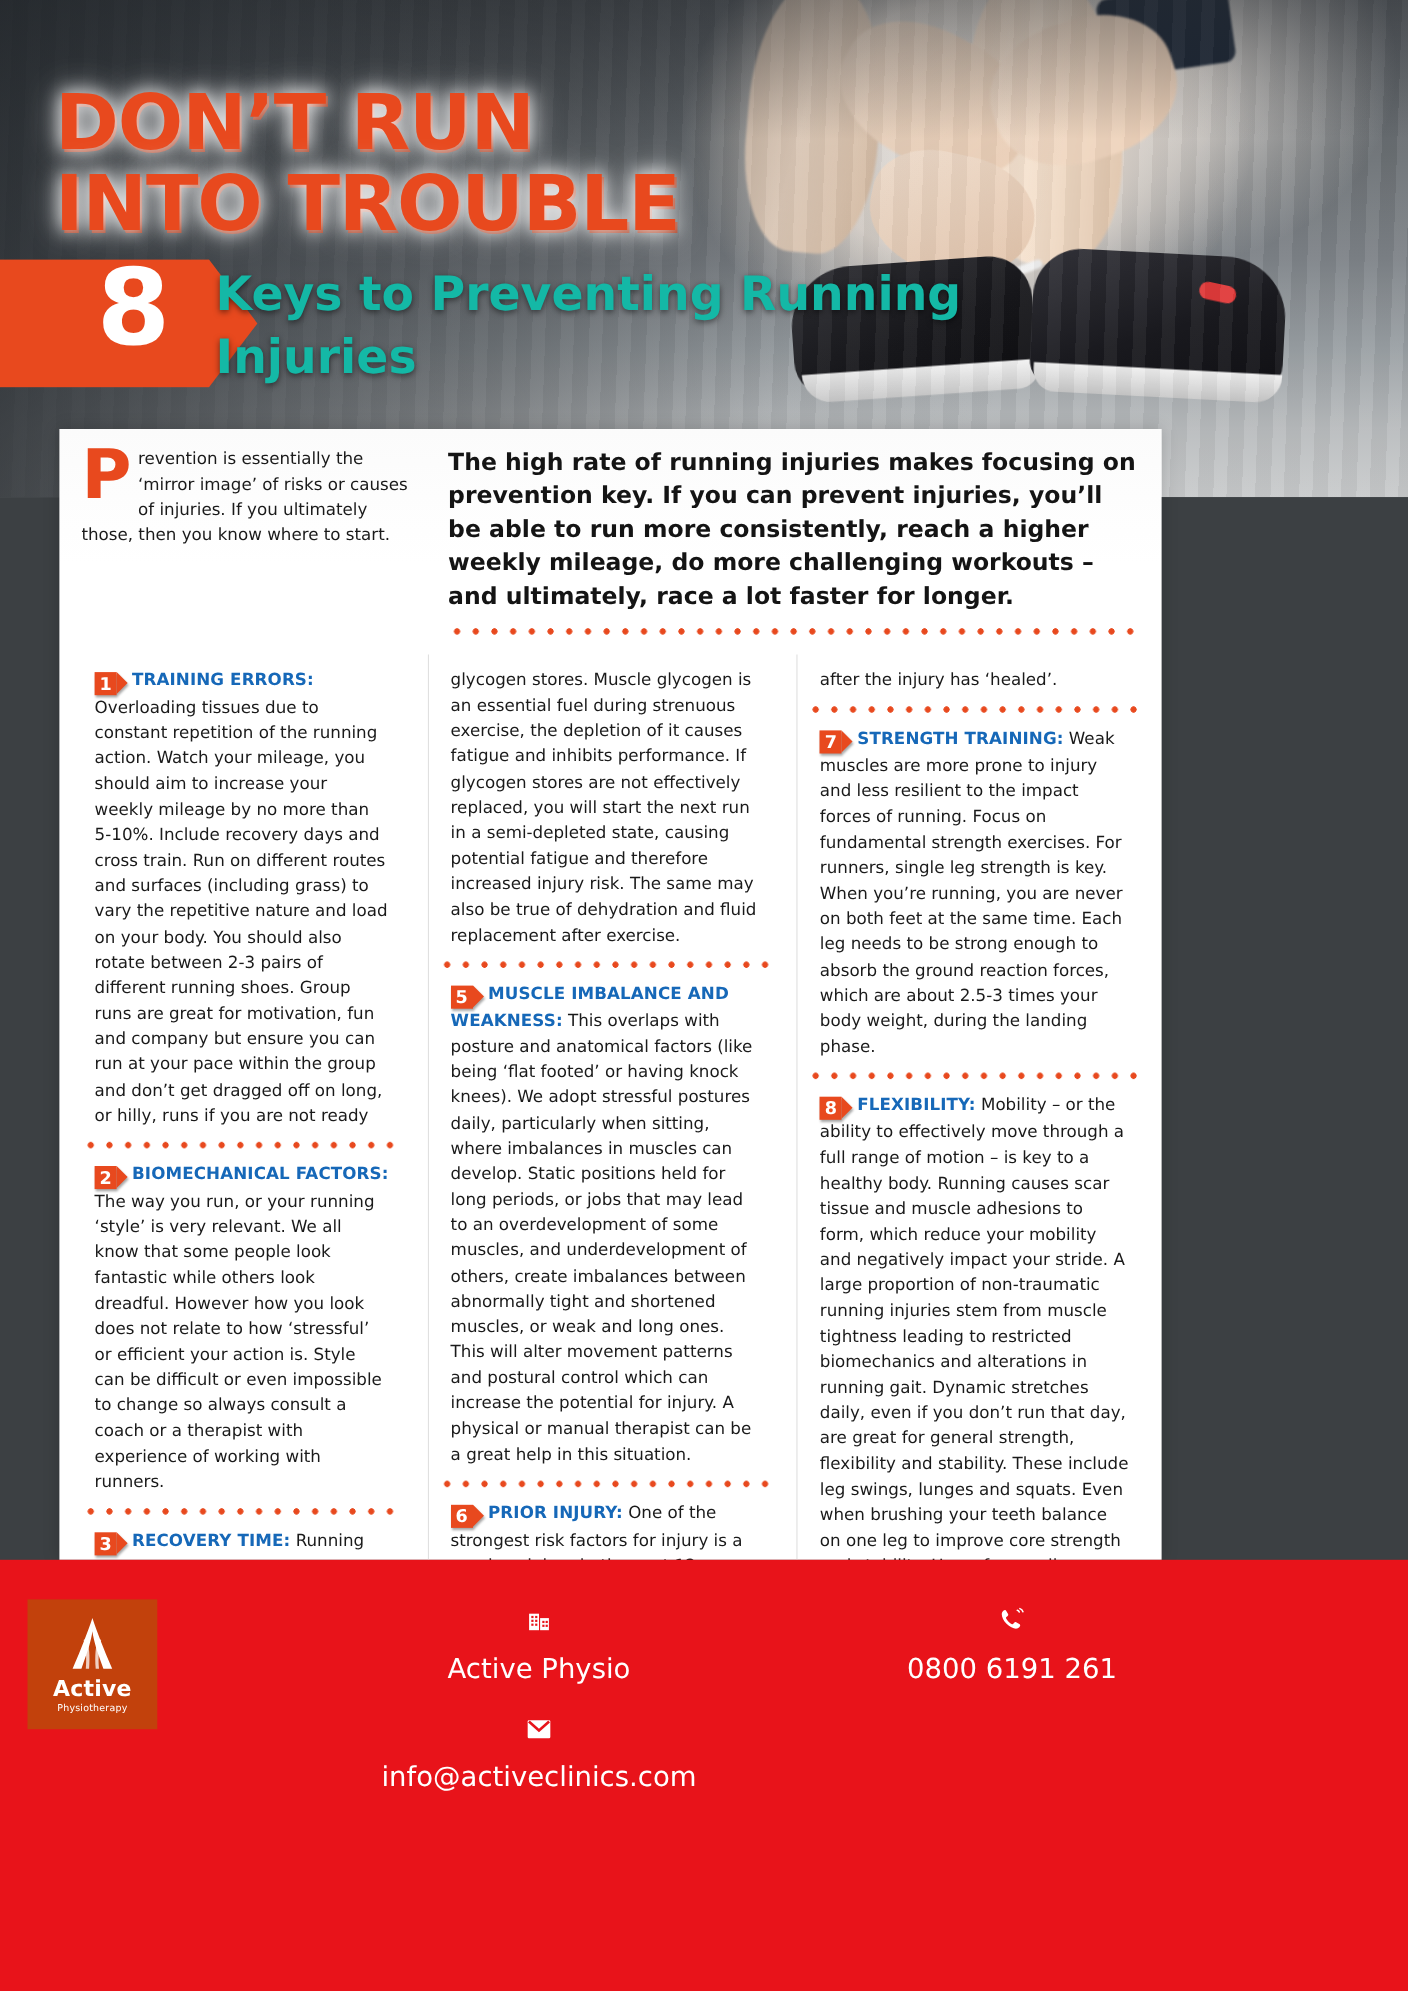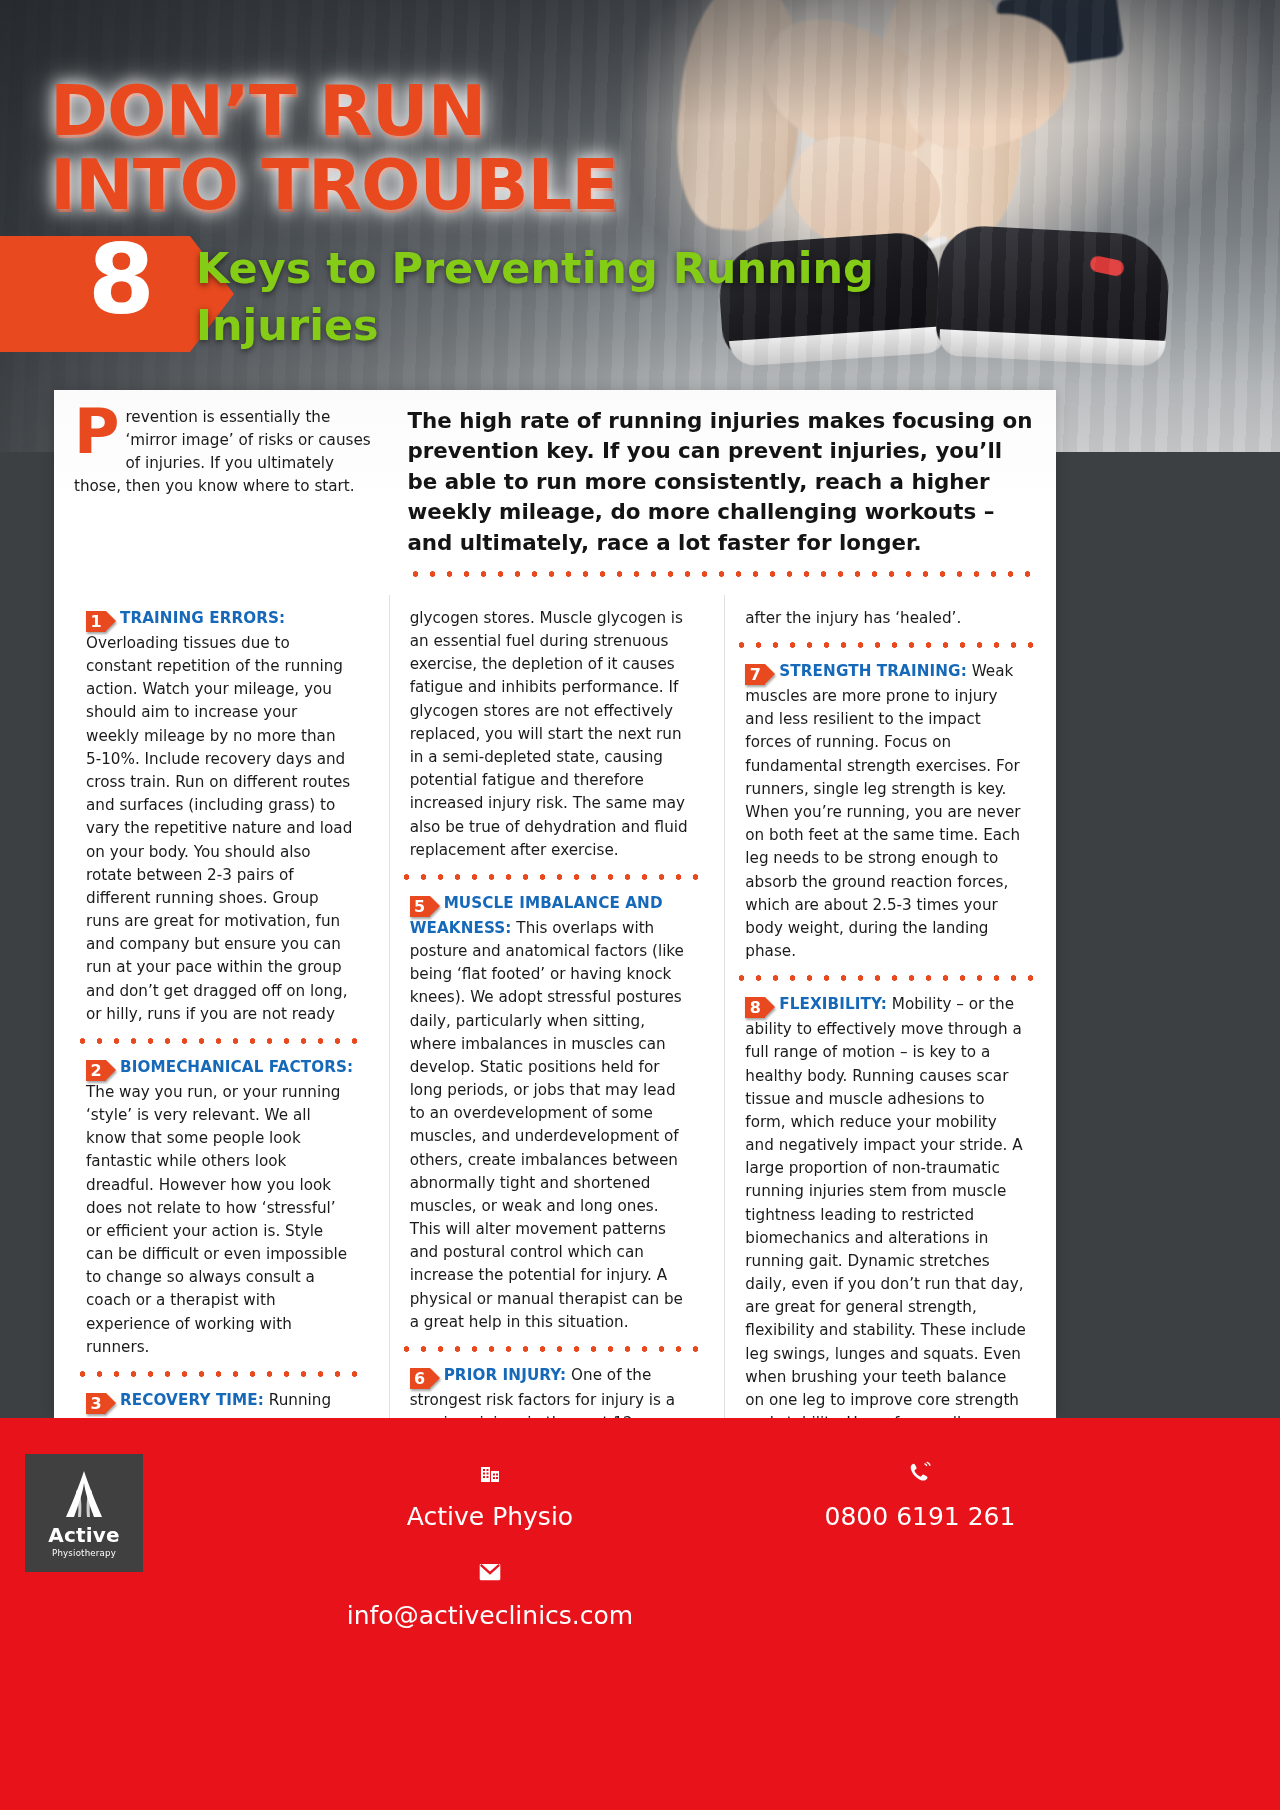--- a/index.html
+++ b/index.html
@@ -108,21 +108,21 @@
     z-index: 3;
   }
   .sub-title {
     position: absolute;
     left: 196px; top: 240px;
     width: 700px;
     font-family: "DejaVu Sans", sans-serif;
     font-weight: 700;
     font-size: 43px;
     line-height: 1.32;
-    color: #84cc16;
+    color: #14b8a6;
     text-shadow: 0 2px 6px rgba(0,0,0,.55);
   }
 
   
   .sheet {
     position: absolute;
     left: 54px; top: 390px;
     width: 1002px; height: 1028px;
     background: linear-gradient(180deg,#fbfbfb 0%,#ffffff 12%,#ffffff 100%);
     box-shadow: 0 0 14px rgba(0,0,0,.18);
@@ -217,21 +217,21 @@
   .footer {
     position: absolute;
     left: 0; top: 1418px;
     width: 1280px; height: 392px;
     background: #e8131a;
   }
   .logo-box {
     position: absolute;
     left: 25px; top: 36px;
     width: 118px; height: 118px;
-    background: #404040;
+    background: #c2410c;
     display: flex; flex-direction: column;
     align-items: center; justify-content: center;
     color: #fff;
   }
   .logo-mark { width: 60px; height: 52px; }
   .logo-name {
     font-family: "DejaVu Sans", sans-serif;
     font-weight: 700; font-size: 20px; margin-top: 2px; letter-spacing: .2px;
   }
   .logo-sub {

